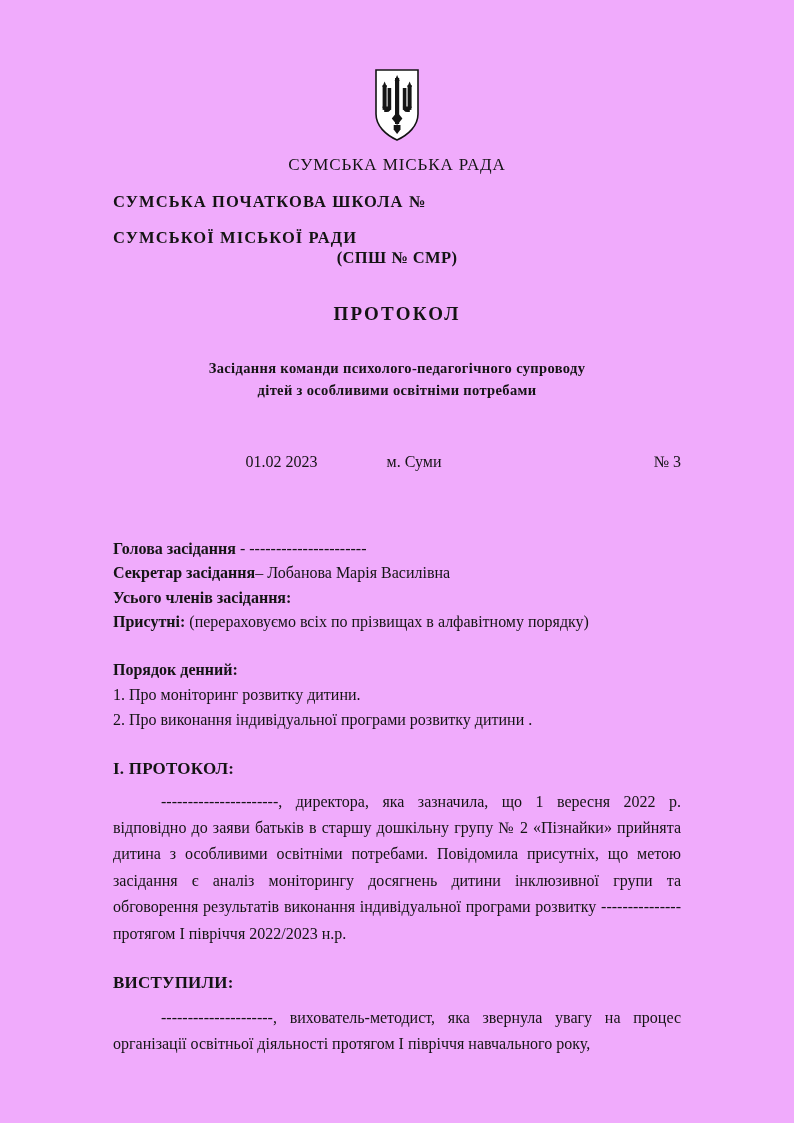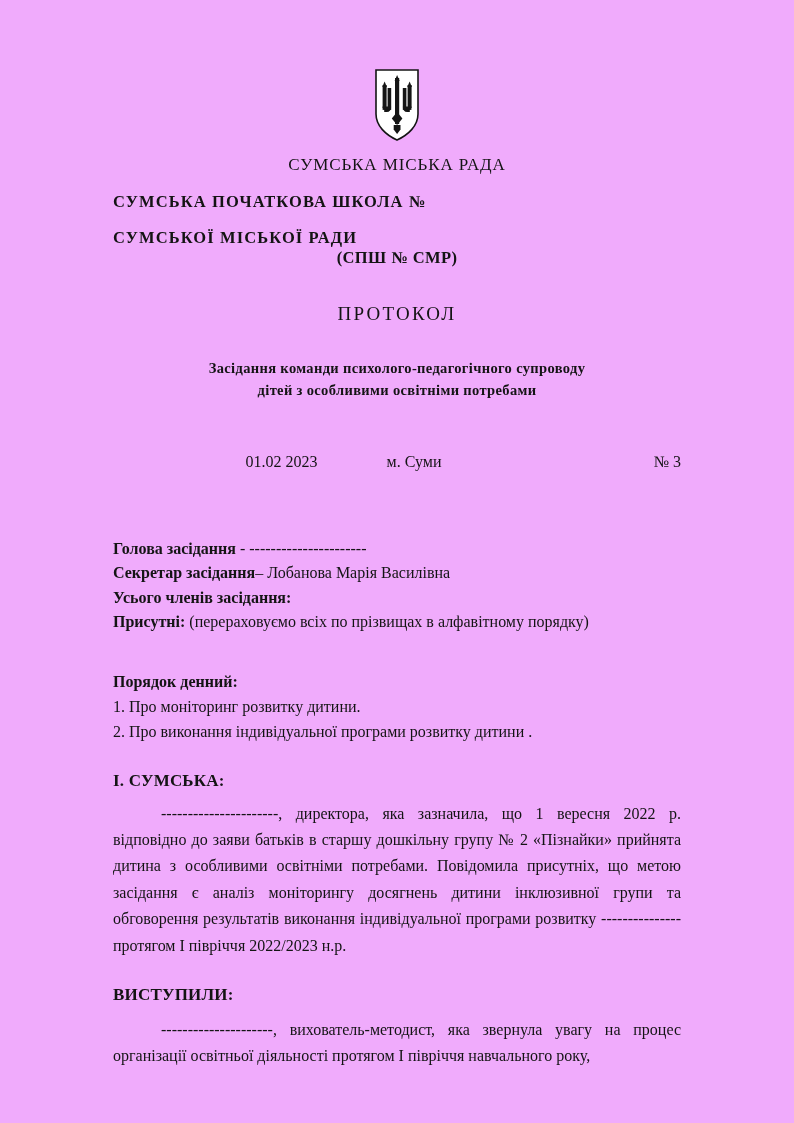--- a/index.html
+++ b/index.html
@@ -54,21 +54,21 @@
   .org-line-3 { margin-top: 16px; }
   .org-line-4 {
     text-align: center;
     font-weight: bold;
     font-size: 16.5px;
     letter-spacing: 0.4px;
   }
 
   .doc-title {
     text-align: center;
-    font-weight: normal;
+    font-weight: bold;
     font-size: 19px;
     letter-spacing: 2.2px;
     margin-top: 35px;
   }
 
   .doc-subtitle {
     text-align: center;
     font-weight: bold;
     font-size: 14.5px;
     letter-spacing: 0.35px;
@@ -91,21 +91,21 @@
   .participants { margin-top: 66px; }
   .p-line {
     font-size: 16px;
     line-height: 1.52;
     white-space: nowrap;
   }
   .p-label { font-weight: bold; }
   .p-value { font-weight: normal; }
 
   
-  .agenda { margin-top: 36px; }
+  .agenda { margin-top: 24px; }
   .agenda-title {
     font-weight: bold;
     font-size: 16px;
     line-height: 1.55;
   }
   .agenda-item {
     font-size: 16px;
     line-height: 1.55;
   }
 
@@ -194,20 +194,20 @@
         <span class="p-label">Присутні:</span><span class="p-value">  (перераховуємо всіх по прізвищах в алфавітному порядку)</span>
       </div>
     </div>
 
     <div class="agenda">
       <div class="agenda-title">Порядок денний:</div>
       <div class="agenda-item">1. Про моніторинг розвитку дитини.</div>
       <div class="agenda-item">2. Про виконання індивідуальної програми розвитку дитини .</div>
     </div>
 
-    <div class="section-heading">І. СУМСЬКА:</div>
+    <div class="section-heading">І. ПРОТОКОЛ:</div>
     <div class="body-par">----------------------, директора, яка зазначила, що 1 вересня 2022 р. відповідно до заяви батьків в старшу дошкільну групу № 2 «Пізнайки» прийнята дитина з особливими освітніми потребами. Повідомила присутніх, що метою засідання є аналіз  моніторингу досягнень дитини інклюзивної групи та  обговорення результатів виконання індивідуальної програми розвитку ---------------  протягом І півріччя 2022/2023 н.р.</div>
 
     <div class="section-heading">ВИСТУПИЛИ:</div>
     <div class="body-par last">---------------------, вихователь-методист,  яка звернула увагу на процес організації освітньої діяльності протягом І півріччя навчального року,</div>
 
   </div>
 </div>
 
 </body></html>

